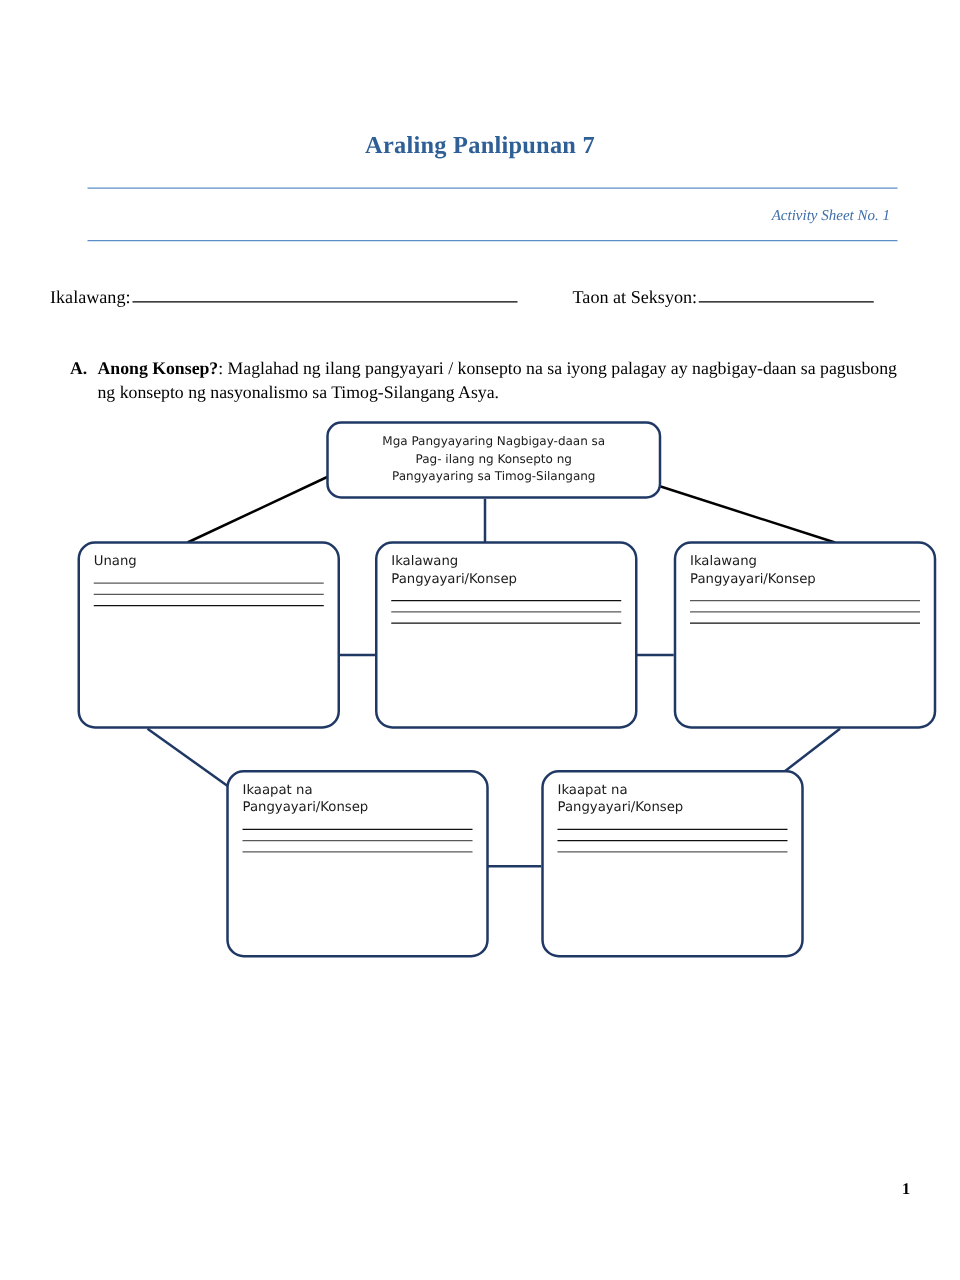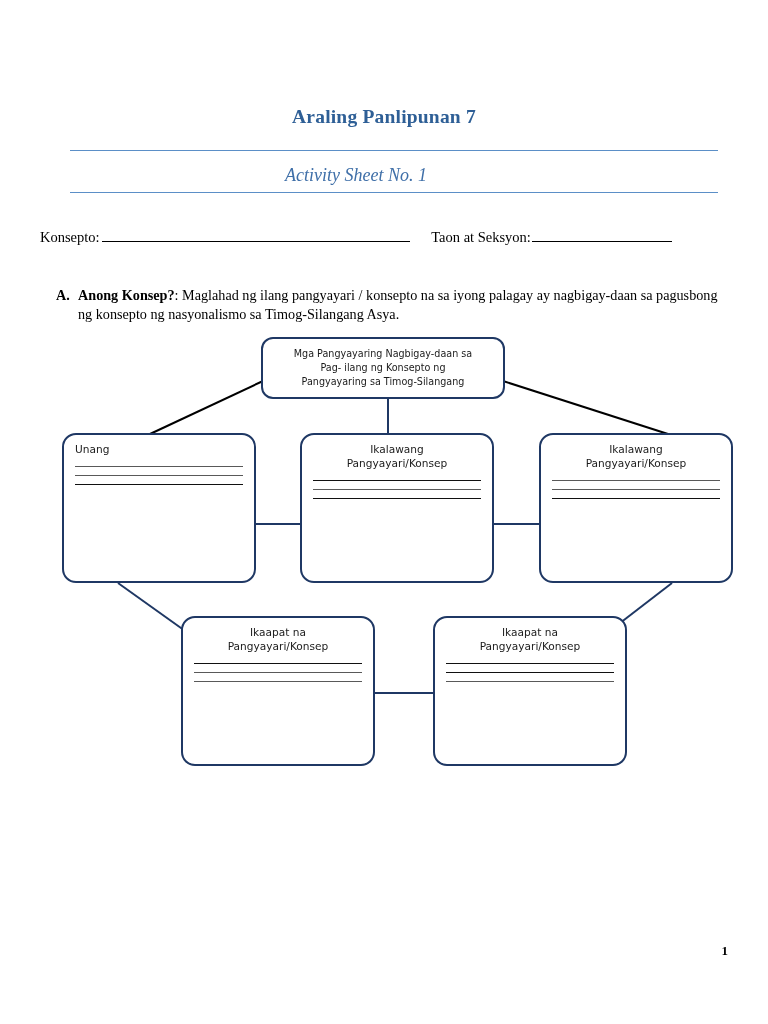--- a/index.html
+++ b/index.html
@@ -45,24 +45,24 @@
     border-top: 1.4px solid #5b8fc7;
   }
   .rule-top { top: 150px; }
   .rule-bottom { top: 192px; }
 
   .subtitle {
     position: absolute;
     top: 165px;
     left: 0;
     width: 712px;
-    text-align: center;
+    text-align: right;
     font-family: "Liberation Serif", "DejaVu Serif", serif;
     font-style: italic;
-    font-size: 18px;
+    font-size: 12px;
     color: #3f6fa8;
   }
 
   
   .field-row {
     position: absolute;
     top: 228px;
     left: 40px;
     width: 690px;
     font-size: 14.5px;
@@ -74,21 +74,21 @@
   }
   .field-label { display: inline-block; }
   .blank {
     display: inline-block;
     border-bottom: 1px solid #000;
     height: 13px;
     vertical-align: baseline;
   }
   .blank-name { width: 308px; margin-left: 2px; }
   .blank-section { width: 140px; margin-left: 1px; }
-  .field-section { margin-left: 18px; }
+  .field-section { margin-left: 40px; }
 
   
   .instruction {
     position: absolute;
     top: 286px;
     left: 56px;
     width: 676px;
     font-size: 14.2px;
     line-height: 1.35;
     display: flex;
@@ -121,41 +121,40 @@
     border: 2px solid #1f3864;
     border-radius: 14px;
     background: #ffffff;
     font-family: "DejaVu Sans", "Liberation Sans", sans-serif;
     color: #1a1a1a;
   }
 
   .node-root {
     left: 261px;
     top: 337px;
-    width: 244px;
+    width: 268px;
     height: 62px;
     border-radius: 12px;
     display: flex;
     align-items: center;
     justify-content: center;
     text-align: center;
     font-size: 9.6px;
     line-height: 1.45;
     padding: 2px 8px;
   }
 
   .node-child {
-    width: 194px;
+    width: 210px;
     height: 150px;
     padding: 8px 11px 12px 11px;
   }
   .node-title {
     font-size: 10.6px;
     line-height: 1.3;
-    text-align: center;
     min-height: 14px;
   }
   .node-title.left { text-align: left; }
 
   .lines {
     margin-top: 9px;
   }
   .wline {
     height: 0;
     margin-bottom: 8px;
@@ -187,21 +186,21 @@
 
 <div class="page">
 
   <div class="doc-title">Araling Panlipunan 7</div>
   <div class="rule rule-top"></div>
   <div class="subtitle">Activity Sheet No. 1</div>
   <div class="rule rule-bottom"></div>
 
   <div class="field-row">
     <span class="field">
-      <span class="field-label">Konsepto:</span><span class="blank blank-name"></span>
+      <span class="field-label">Ikalawang:</span><span class="blank blank-name"></span>
     </span>
     <span class="field field-section">
       <span class="field-label">Taon at Seksyon:</span><span class="blank blank-section"></span>
     </span>
   </div>
 
   <div class="instruction">
     <span class="marker">A.</span>
     <span class="body"><span class="lead">Anong Konsep?</span><span>: Maglahad ng ilang pangyayari / konsepto na sa iyong palagay ay nagbigay-daan sa pagusbong ng konsepto ng nasyonalismo sa Timog-Silangang Asya.</span></span>
   </div>

